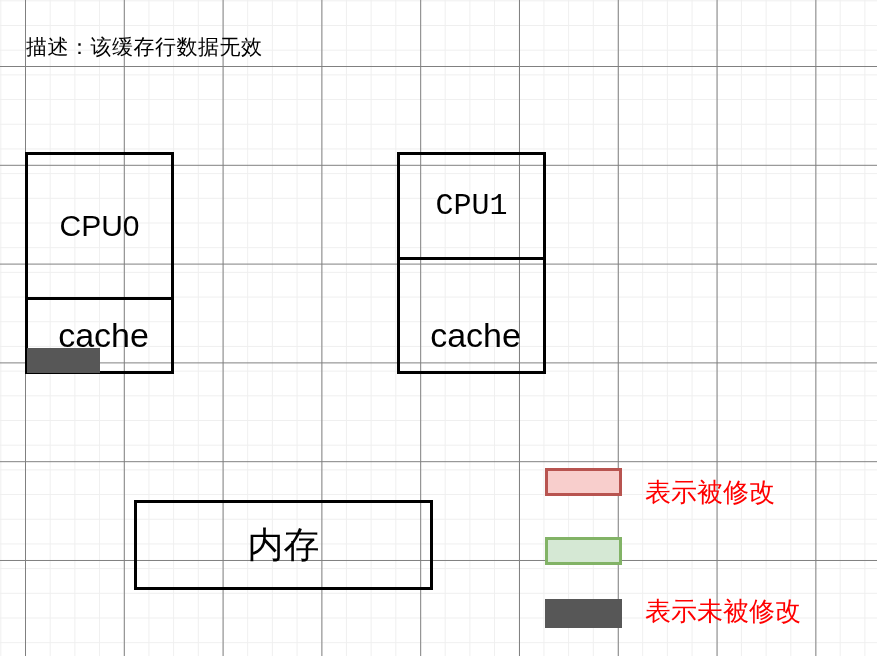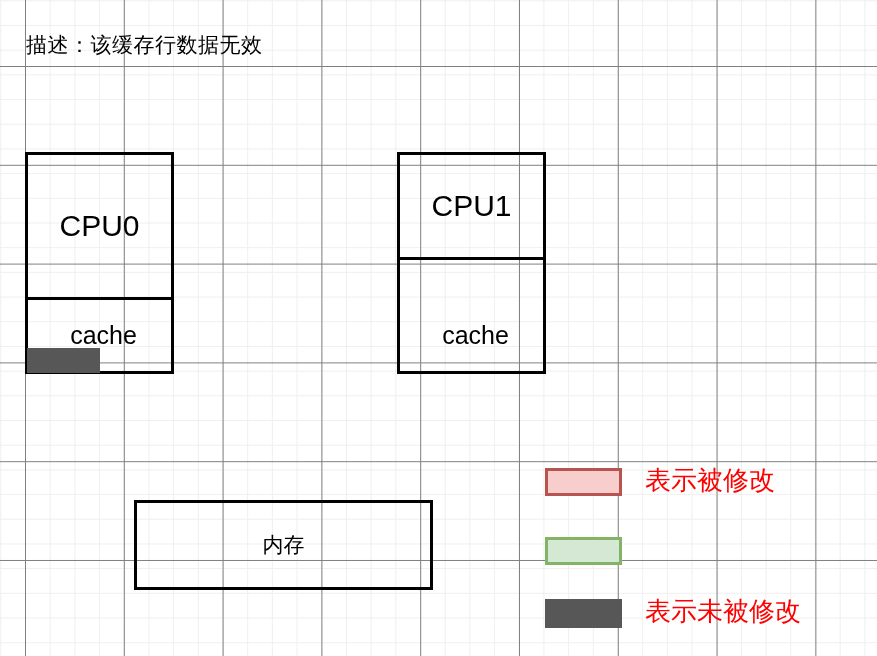--- a/index.html
+++ b/index.html
@@ -32,21 +32,21 @@
   }
 
   .hdr-line {
     position: absolute;
     color: #000000;
     font-size: 21px;
     line-height: 1;
     white-space: nowrap;
     letter-spacing: 0.5px;
   }
-  #desc-line { left: 26px; top: 36px; font-family: Liberation Mono, monospace; }
+  #desc-line { left: 26px; top: 36px; }
   #watch-line { left: 26px; top: 101px; }
 
   .cpu-unit {
     position: absolute;
     border: 3px solid #000000;
     background: transparent;
     box-sizing: border-box;
     padding-left: 42px;
   }
   .cpu-core {
@@ -63,32 +63,32 @@
     border-bottom: 3px solid #000000;
   }
   .cpu-cache {
     position: absolute;
     left: 0;
     right: 16px;
     bottom: 0;
     display: flex;
     align-items: center;
     justify-content: center;
-    font-size: 25px;
+    font-size: 34px;
     color: #000000;
     box-sizing: border-box;
     margin-left: 24px;
   }
 
   #cpu0-unit { left: 25px; top: 152px; width: 149px; height: 222px; }
   #cpu0-unit .cpu-core  { height: 145px; }
   #cpu0-unit .cpu-cache { height: 71px; }
 
   #cpu1-unit { left: 397px; top: 152px; width: 149px; height: 222px; }
-  #cpu1-unit .cpu-core  { height: 105px; }
+  #cpu1-unit .cpu-core  { height: 105px; font-family: Liberation Mono, monospace; }
   #cpu1-unit .cpu-cache { height: 71px; }
 
   
   #cpu0-invalid-bar {
     position: absolute;
     left: 27px;
     top: 348px;
     width: 73px;
     height: 25px;
     background: #575757;
@@ -98,21 +98,21 @@
     position: absolute;
     left: 134px;
     top: 500px;
     width: 299px;
     height: 90px;
     border: 3px solid #000000;
     box-sizing: border-box;
     display: flex;
     align-items: center;
     justify-content: center;
-    font-size: 21px;
+    font-size: 36px;
     color: #000000;
   }
 
   .legend-swatch {
     position: absolute;
     left: 545px;
     width: 77px;
     height: 28px;
     box-sizing: border-box;
   }
@@ -148,20 +148,20 @@
   <div id="cpu0-invalid-bar" style="background: rgb(87, 87, 87);"></div>
 
   <div class="cpu-unit" id="cpu1-unit">
     <div class="cpu-core">CPU1</div>
     <div class="cpu-cache">cache</div>
   </div>
 
   <div id="memory-box">内存</div>
 
   <div class="legend-swatch" id="legend-swatch-0" style="background: rgb(248, 206, 204); border: 3px solid rgb(184, 84, 80);"></div>
-  <div class="legend-label" id="legend-label-0" style="color: rgb(255, 0, 0);">表示被修改</div>
+  <div class="legend-label" id="legend-label-0" style="color: rgb(255, 0, 0); margin-top: 12px;">表示被修改</div>
 
   <div class="legend-swatch" id="legend-swatch-1" style="background: rgb(213, 232, 212); border: 3px solid rgb(130, 179, 102);"></div>
 
   <div class="legend-swatch" id="legend-swatch-2" style="background: rgb(87, 87, 87);"></div>
   <div class="legend-label" id="legend-label-2" style="color: rgb(255, 0, 0);">表示未被修改</div>
 
 </div>
 
 </body></html>

